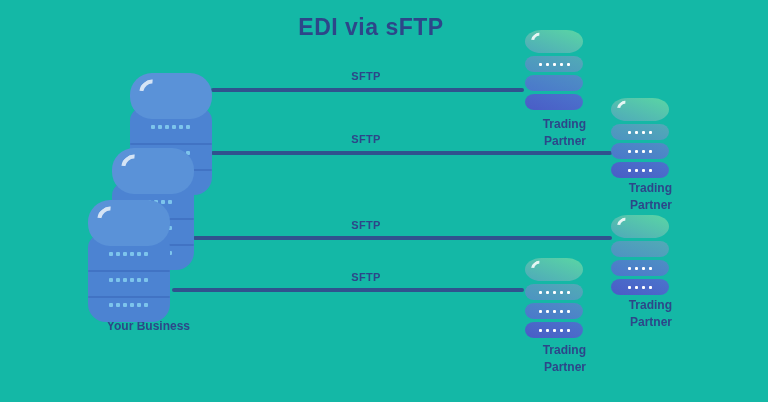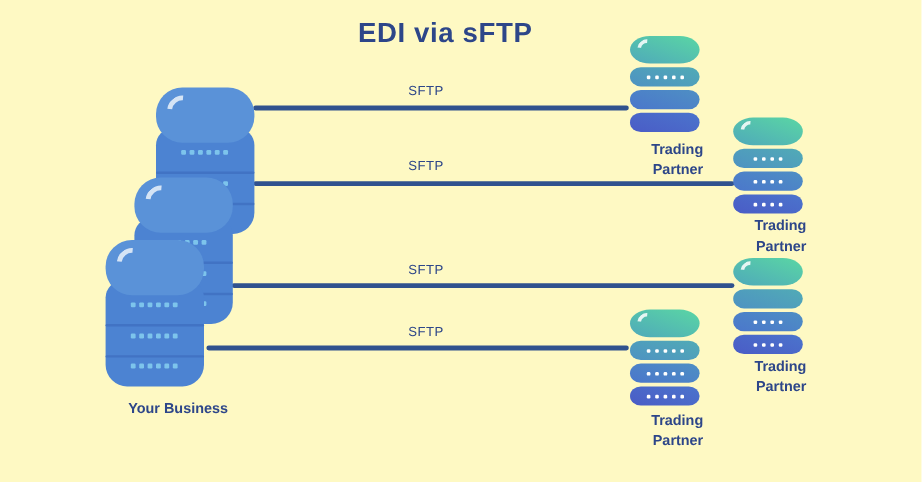--- a/index.html
+++ b/index.html
@@ -1,28 +1,28 @@
 <!DOCTYPE html>
 <html><head>
 <meta charset="utf-8">
 <style>
   html,body{margin:0;padding:0;background:#fff;}
   .stage{
-    position:relative;width:768px;height:402px;overflow:hidden;background:#fef9c3;
+    position:relative;width:768px;height:402px;overflow:hidden;background:#14b8a6;
     font-family:"Liberation Sans","DejaVu Sans",sans-serif;
   }
   .title{
     position:absolute;top:14px;left:371px;transform:translateX(-50%);
     font-size:23px;font-weight:bold;color:#2d4689;white-space:nowrap;letter-spacing:.5px;
   }
   
   .link{position:absolute;height:4px;background:#30528e;border-radius:2px;z-index:1;}
   .link-label{
-    position:absolute;transform:translateX(-50%);font-size:11px;font-weight:normal;
-    color:#2d4689;letter-spacing:.4px;z-index:2;white-space:nowrap;
+    position:absolute;transform:translateX(-50%);font-size:11px;font-weight:bold;
+    color:#2d4689;letter-spacing:.4px;z-index:2;white-space:nowrap;margin-left:11px;
   }
   
   .server{position:absolute;width:82px;height:122px;}
   .srv-cap{position:absolute;top:0;left:0;right:0;height:46px;background:#5a92d8;border-radius:22px;z-index:2;}
   .srv-body{position:absolute;top:34px;left:0;right:0;bottom:0;background:#4c83d2;border-radius:14px 14px 18px 18px;z-index:1;}
   .srv-sep{position:absolute;left:0;right:0;height:2px;background:#4173c4;border-radius:2px;z-index:3;}
   .srv-dots{position:absolute;left:21px;display:flex;gap:3px;z-index:4;}
   .server .dot{display:inline-block;width:4px;height:4px;background:#7dc4ec;border-radius:1px;}
   .shine{position:absolute;top:7px;left:9px;width:16px;height:14px;border:4px solid transparent;
          border-top-color:rgba(255,255,255,.75);border-radius:50%;transform:rotate(-40deg);z-index:5;}
@@ -147,21 +147,21 @@
     <div class="srv-dots" style="top:103px">
         <i class="dot"></i>
         <i class="dot"></i>
         <i class="dot"></i>
         <i class="dot"></i>
         <i class="dot"></i>
         <i class="dot"></i>
       </div>
   </div>
 
-  <div class="biz-label" style="left:70px;top:332px;width:120px">Your Business</div>
+  <div class="biz-label" style="left:70px;top:318px;width:120px">Your Business</div>
 
   <div class="db" style="left:525px;top:30px">
     <div class="db-cap">
         <span class="shine"></span>
       </div>
     <div class="db-layer db-l1">
         <div class="db-dots">
           <i class="dot"></i>
           <i class="dot"></i>
           <i class="dot"></i>

